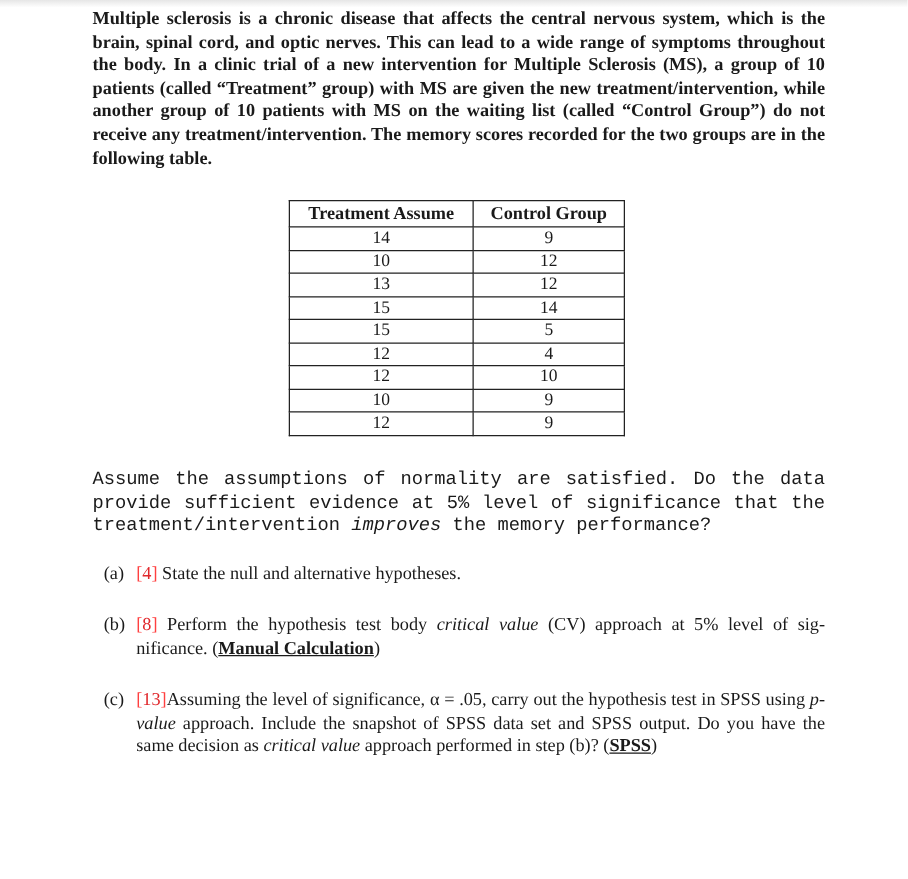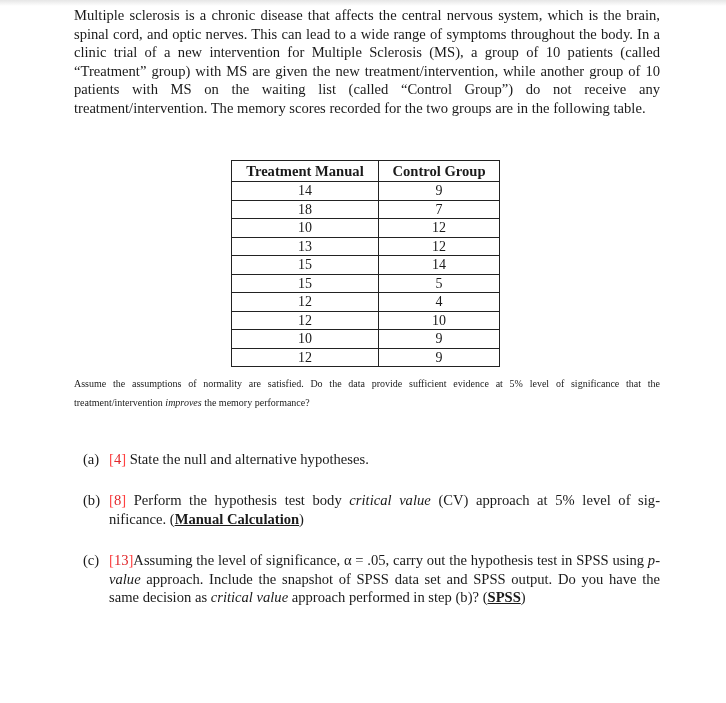--- a/index.html
+++ b/index.html
@@ -3,29 +3,29 @@
   <meta charset="utf-8">
   <style>
     html, body { margin: 0; padding: 0; }
     body {
       width: 726px; height: 703px; background: #ffffff; position: relative; overflow: hidden;
       font-family: "DejaVu Serif", "Liberation Serif", serif; color: #1a1a1a;
     }
     .topshade { position: absolute; left: 0; top: 0; width: 726px; height: 6px;
       background: linear-gradient(#e6e6e6, #ffffff); }
     .page { position: absolute; left: 74px; top: 6px; width: 586px;
-      font-family: "Liberation Serif", serif; font-size: 14.6px; line-height: 18.6px; }
+      font-family: "Liberation Serif", serif; font-size: 14.6px; line-height: 18.6px; font-weight: bold; }
     .intro { margin: 0; text-align: justify; }
     .tbl-wrap { position: absolute; left: 231px; top: 160px; }
     table { border-collapse: collapse; font-family: "Liberation Serif", serif; font-size: 14px; }
     th, td { border: 1px solid #222; text-align: center; padding: 0 6px; height: 17.5px; line-height: 17px; }
     th { font-weight: bold; font-size: 14.6px; height: 20px; }
     td.c1 { width: 134px; } td.c2 { width: 108px; }
     .assume { position: absolute; left: 74px; top: 375px; width: 586px; margin: 0;
-      font-family: Liberation Serif, serif; font-size: 10px; line-height: 18.6px; text-align: justify; }
+      font-family: Liberation Mono, monospace; font-size: 15px; line-height: 18.6px; text-align: justify; }
     .q { position: absolute; left: 83px; width: 577px; font-family: "Liberation Serif", serif;
       font-size: 14.6px; line-height: 18.6px; }
     .q .lbl { position: absolute; left: 0; top: 0; }
     .q .body { margin-left: 26px; text-align: justify; }
     .marks { color: #e0272b; }
     .bk { color: #ff4040; }
     i { font-style: italic; }
     b { font-weight: bold; text-decoration: underline; }
   </style>
 </head>
@@ -34,32 +34,28 @@
 <div class="topshade"></div>
 
 <div class="page">
   <p class="intro">Multiple sclerosis is a chronic disease that affects the central nervous system, which is the brain, spinal cord, and optic nerves. This can lead to a wide range of symptoms throughout the body.  In a clinic trial of a new intervention for Multiple Sclerosis (MS), a group of 10 patients (called “Treatment” group) with MS are given the new treatment/intervention, while another group of 10 patients with MS on the waiting list (called “Control Group”) do not receive any treatment/intervention. The memory scores recorded for the two groups are in the following table.</p>
 </div>
 
 <div class="tbl-wrap">
   <table>
     <thead>
       <tr>
-        <th>Treatment Manual</th>
+        <th>Treatment Assume</th>
         <th>Control Group</th>
       </tr>
     </thead>
     <tbody id="tbody">
         <tr>
           <td class="c1">14</td>
           <td class="c2">9</td>
-        </tr>
-        <tr>
-          <td class="c1">18</td>
-          <td class="c2">7</td>
         </tr>
         <tr>
           <td class="c1">10</td>
           <td class="c2">12</td>
         </tr>
         <tr>
           <td class="c1">13</td>
           <td class="c2">12</td>
         </tr>
         <tr>

